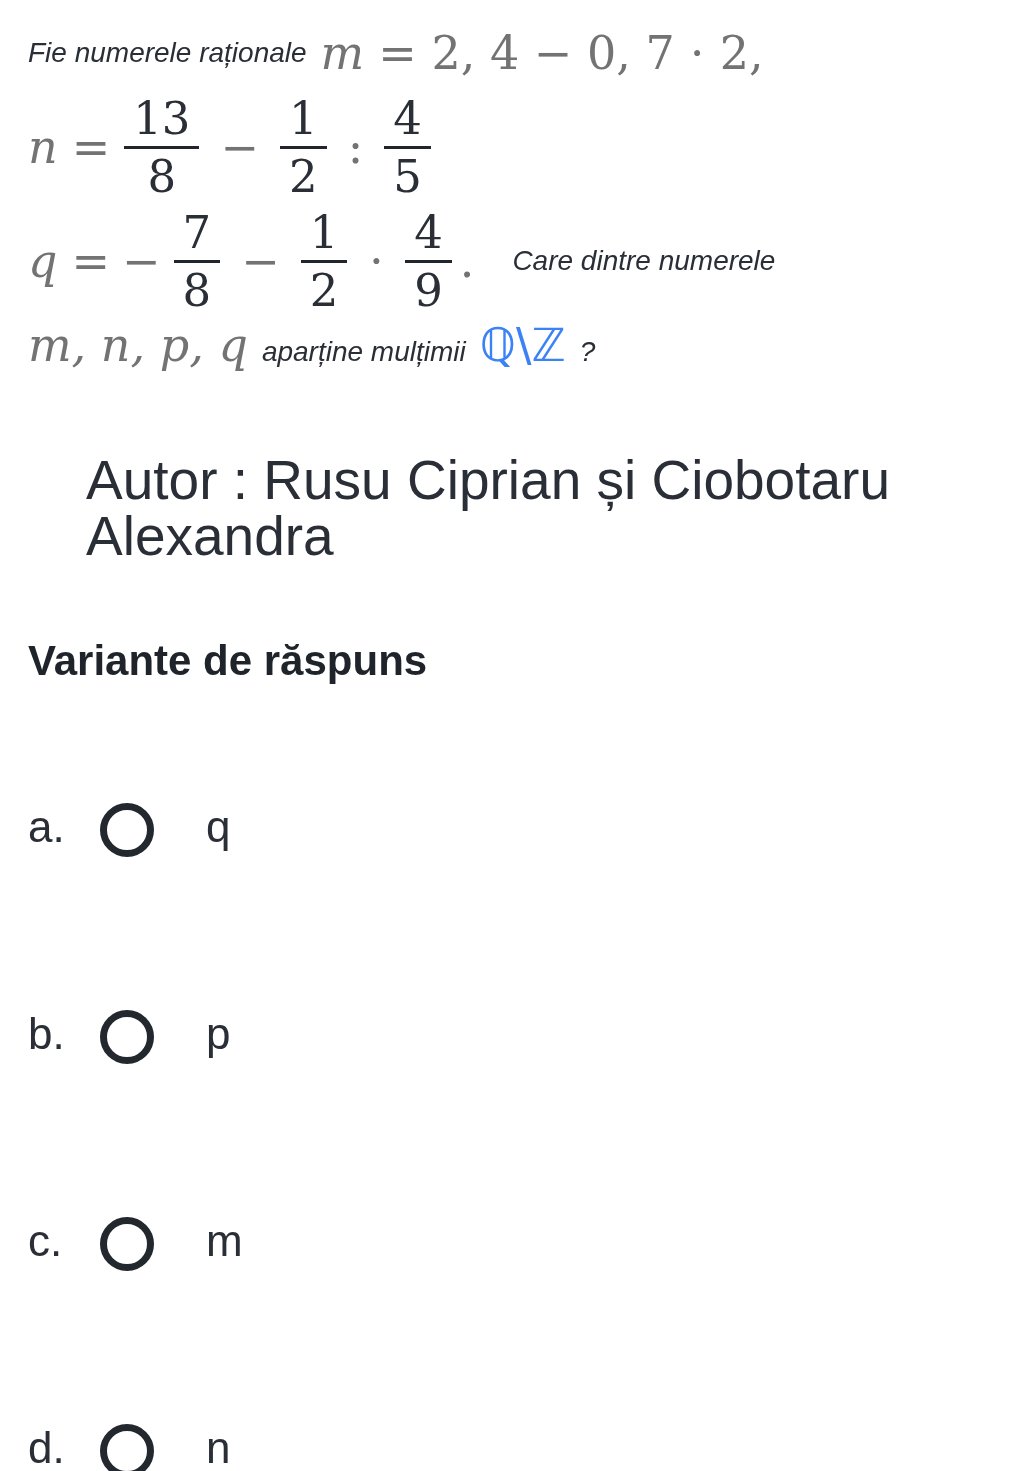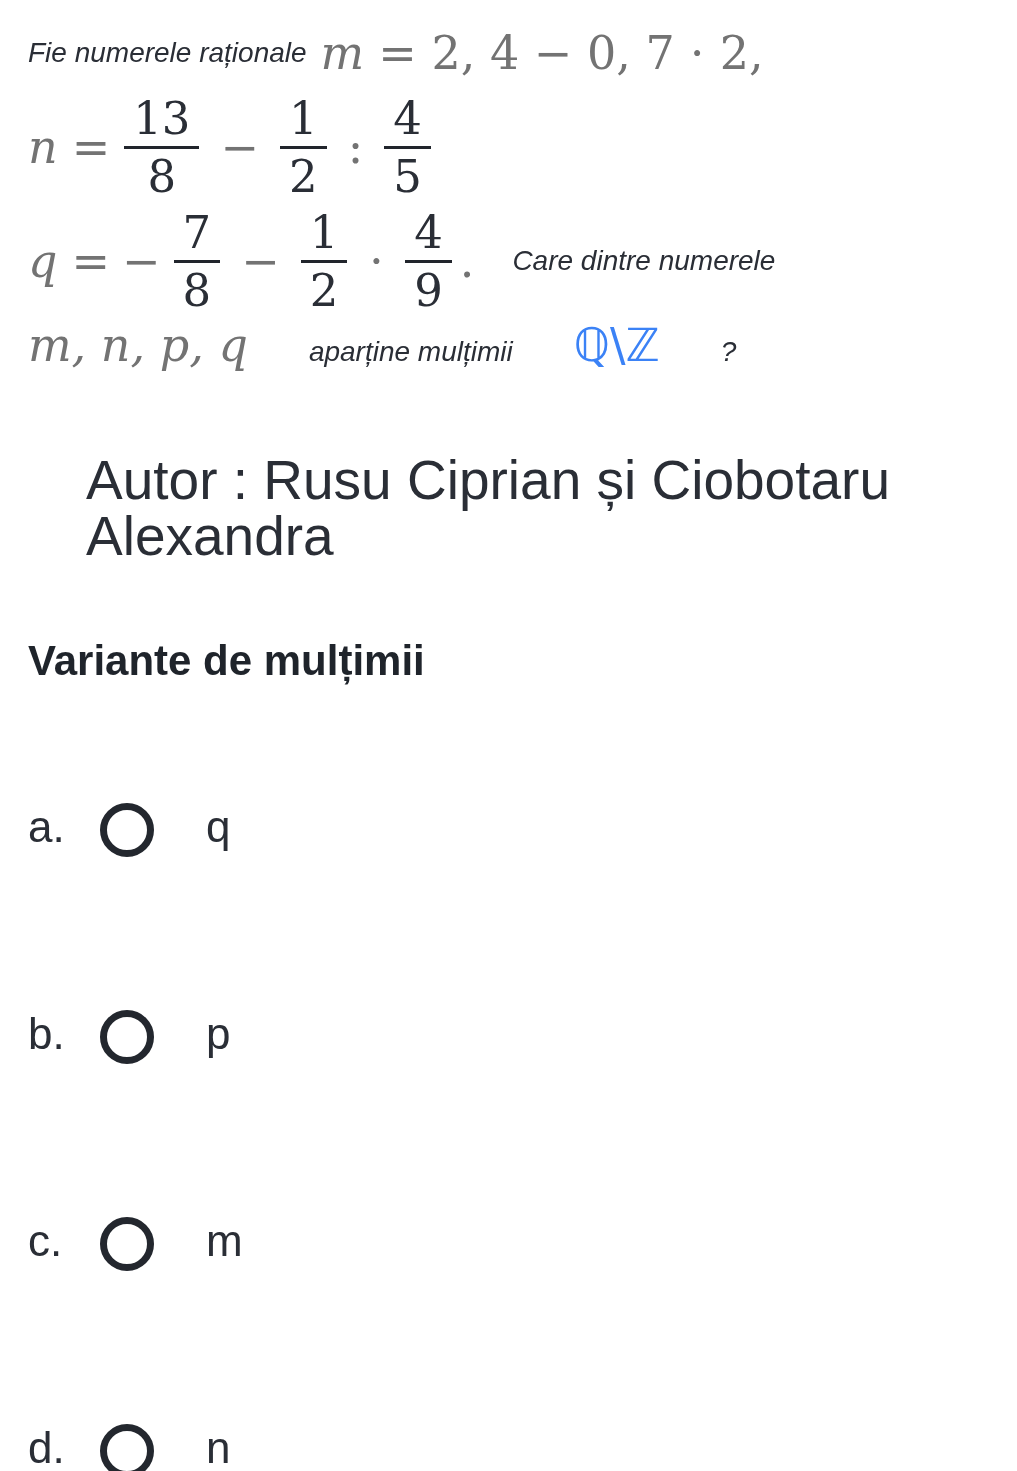--- a/index.html
+++ b/index.html
@@ -13,21 +13,21 @@
 
   
   .sans { font-family:"Liberation Sans", sans-serif; font-size:28px;font-style:italic; }
   .math { font-family:"DejaVu Serif","Liberation Serif",serif; font-size:46px; color:#737373; }
   .mvar { font-style:italic; font-family:"DejaVu Serif","Liberation Serif",serif; }
 
   .qline  { display:flex; align-items:center; }
   .qline1 { height:74px; }
   .qline1 .math { margin-left:14px; }
   .mathline { height:114px; }
-  .qline4 { height:76px; align-items:baseline;gap:47px; }
+  .qline4 { height:76px; align-items:baseline; }
 
   .meq  { margin-left:14px; margin-right:10px; }
   .mop  { margin:0 17px; }
   .muop { margin-right:9px; margin-left:2px; }  
   .mperiod { margin-left:4px; }
 
   .frac {
     display:inline-flex; flex-direction:column; align-items:center;
     font-family:"DejaVu Serif","Liberation Serif",serif;
     font-size:45px; line-height:51px; margin:0 4px;
@@ -122,21 +122,21 @@
       <span class="math"><i class="mvar">m, n, p, q</i></span>
       <span class="sans">aparține mulțimii</span>
       <span class="dstruck">ℚ\ℤ</span>
       <span class="sans qmark">?</span>
     </div>
 
   </div>
 
   <div class="author">Autor : Rusu Ciprian și Ciobotaru Alexandra</div>
 
-  <div class="answers-heading">Variante de mulțimii</div>
+  <div class="answers-heading">Variante de răspuns</div>
 
   <div class="options">
 
     <div class="option">
       <span class="opt-letter">a.</span>
       <span class="radio"></span>
       <span class="opt-label">q</span>
     </div>
 
     <div class="option">

